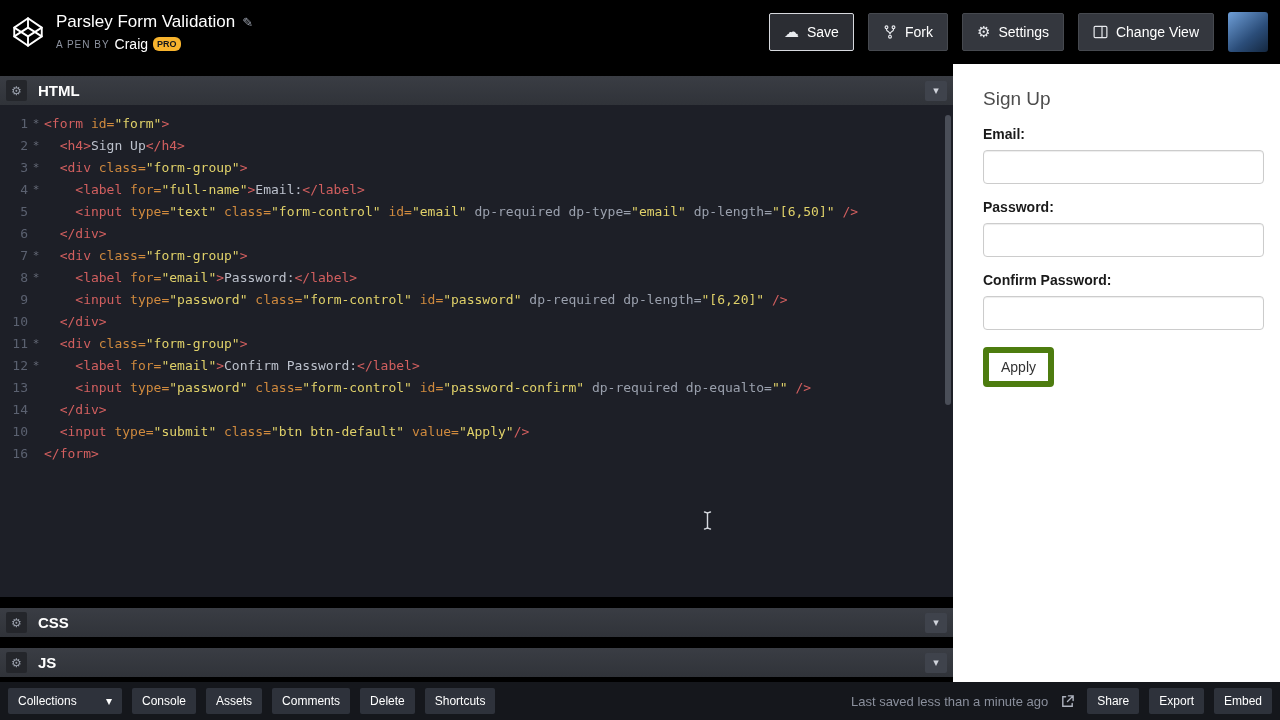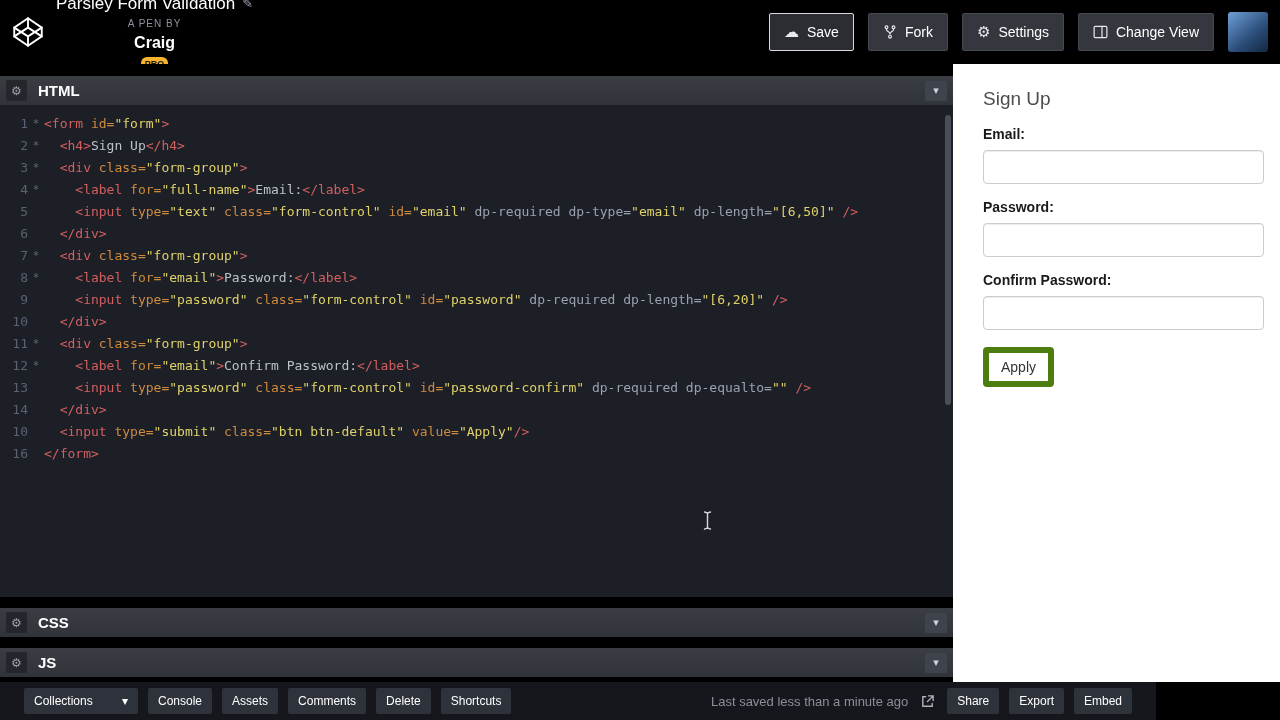--- a/index.html
+++ b/index.html
@@ -7,22 +7,22 @@
               font-family:"Liberation Sans", sans-serif; }
   .app { position:relative; width:1280px; height:720px; background:#000; }
 
   
   .topbar { height:64px; background:#000; display:flex; align-items:center; padding:0 12px; }
   .logo { width:32px; height:32px; display:flex; align-items:center; justify-content:center; cursor:pointer; }
   .title-block { margin-left:12px; }
   .title-row { display:flex; align-items:center; }
   .pen-title { color:#fff; font-size:17px; font-weight:normal; }
   .edit-icon { color:#9aa0ac; font-size:13px; margin-left:7px; }
-  .byline { margin-top:4px; font-size:10px; color:#8d93a0; letter-spacing:1px; display:flex; align-items:center; gap:5px;flex-direction:column; }
-  .byline .author { color:#fff; font-weight:bold; font-size:16px; letter-spacing:0; }
+  .byline { margin-top:4px; font-size:10px; color:#8d93a0; letter-spacing:1px; display:flex; align-items:center; gap:5px; }
+  .byline .author { color:#fff; font-weight:normal; font-size:14px; letter-spacing:0; }
   .pro { background:#f7b32d; color:#14161b; font-size:9px; font-weight:bold; padding:2px 4px; border-radius:6px; letter-spacing:0; }
   .hbtns { margin-left:auto; display:flex; align-items:center; gap:14px; }
   .hbtn { height:38px; background:#34373e; border:1px solid #46494f; color:#fff; font-size:14px;
           font-family:"Liberation Sans",sans-serif; display:flex; align-items:center; gap:8px;
           padding:0 14px; border-radius:2px; cursor:pointer; }
   .hbtn.save { background:#2b2d33; border:1px solid #d7d9de; }
   .hbtn .bicon { font-size:15px; color:#e8eaee; display:flex; align-items:center; }
   .avatar { width:40px; height:40px; border-radius:3px; background:linear-gradient(140deg,#6f9fd8 0%,#2b4d79 60%,#14273f 100%); cursor:pointer; }
 
   
@@ -54,22 +54,22 @@
   .pv-heading { font-size:19px; font-weight:500; color:#4d4d4d; margin-bottom:16px; }
   .pv-group { margin-bottom:15px; }
   .pv-label { display:block; font-size:14px; font-weight:bold; color:#1a1a1a; margin-bottom:8px; }
   .pv-input { display:block; width:100%; height:34px; border:1px solid #ccc; border-radius:4px; padding:6px 12px;
               font-size:14px; font-family:"Liberation Sans",sans-serif; color:#555;
               box-shadow:inset 0 1px 1px rgba(0,0,0,.075); }
   .apply-btn { margin-top:2px; background:#fff; border:6px solid #4d7c0f; border-radius:4px; color:#333;
                font-size:14px; font-family:"Liberation Sans",sans-serif; padding:6px 12px; cursor:pointer; }
 
   
-  .statusbar { position:absolute; bottom:0; left:0; width:1156px; height:38px; background:#15171c;
-               display:flex; align-items:center; padding:0 24px; gap:10px;justify-content:flex-end; }
+  .statusbar { position:absolute; bottom:0; left:0; width:1280px; height:38px; background:#15171c;
+               display:flex; align-items:center; padding:0 8px; gap:10px;justify-content:flex-end; }
   .fbtn { background:#2e323b; border:none; color:#fff; font-size:12px; font-family:"Liberation Sans",sans-serif;
           padding:6px 10px; border-radius:2px; cursor:pointer; }
   .collections { width:114px; display:flex; align-items:center; justify-content:space-between; }
   .fgroup { display:flex; align-items:center; gap:10px; }
   .fright { margin-left:auto; display:flex; align-items:center; gap:12px; }
   .saved { color:#8a8f9c; font-size:13px; }
   .extlink { display:flex; align-items:center; cursor:pointer; }
 
   .cursor-ibeam { position:absolute; left:701px; top:510px; pointer-events:none; }
 </style>

